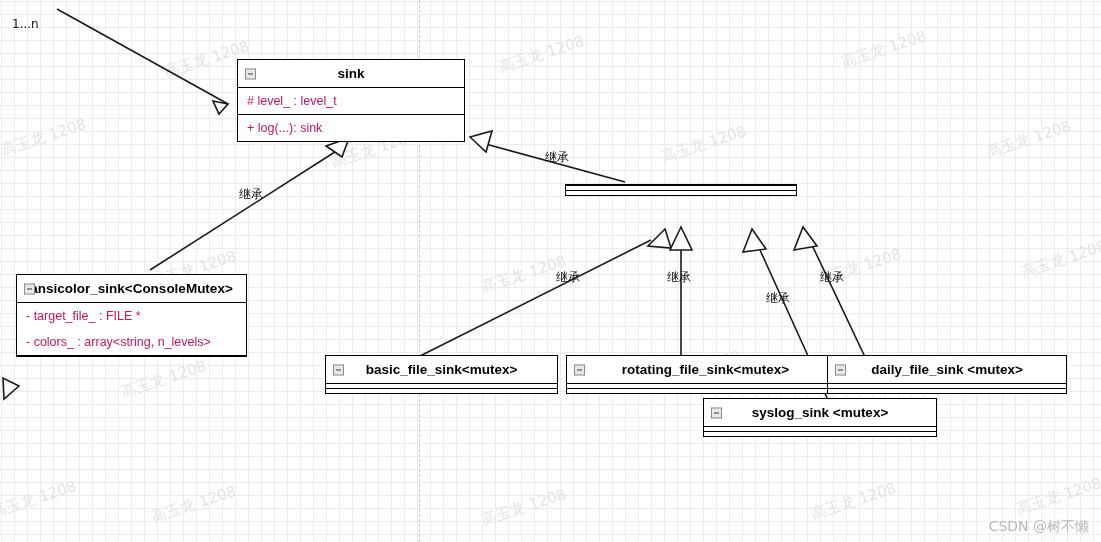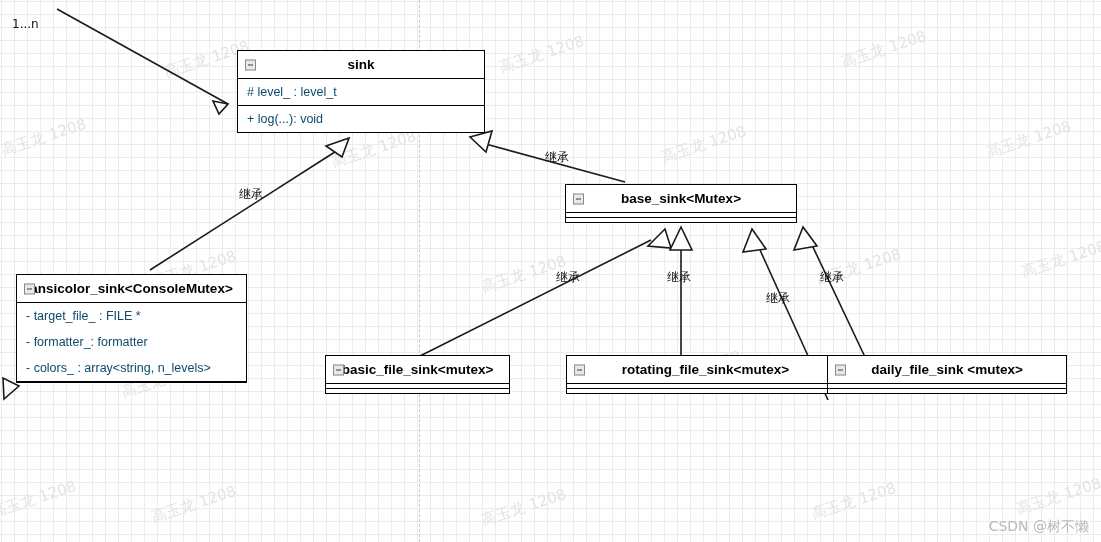--- a/index.html
+++ b/index.html
@@ -78,21 +78,21 @@
     right: 2px;
     top: 4px;
     height: 1px;
     background: #3a3a3a;
   }
   .sep {
     border-top: 1.6px solid #000000;
   }
   .uml .row {
     font-size: 12.5px;
-    color: #0c4a6e;
+    color: #be185d;
     padding: 6px 0 6px 9px;
     white-space: nowrap;
   }
   .thinrow {
     height: 4px;
   }
   .thinrow2 {
     height: 4px;
   }
 
@@ -187,55 +187,50 @@
 
   <div class="mlabel" style="left:12px; top:17px;">1...n</div>
 
   <div class="elabel" style="left:239px; top:186px;">继承</div>
   <div class="elabel" style="left:545px; top:149px;">继承</div>
   <div class="elabel" style="left:556px; top:269px;">继承</div>
   <div class="elabel" style="left:667px; top:269px;">继承</div>
   <div class="elabel" style="left:766px; top:290px;">继承</div>
   <div class="elabel" style="left:820px; top:269px;">继承</div>
 
-  <div class="uml" style="left:237px; top:50px; width:248px;">
+  <div class="uml" style="left:237px; top:59px; width:228px;">
     <div class="title">
       <span class="minus-box"></span>
       <span>sink</span>
     </div>
     <div class="sep"></div>
     <div class="row"># level_ : level_t</div>
     <div class="sep"></div>
-    <div class="row">+ log(...): void</div>
+    <div class="row">+ log(...): sink</div>
   </div>
 
   <div class="uml" style="left:565px; top:184px; width:232px;">
-    <div class="title">
-      <span class="minus-box"></span>
-      <span>base_sink&lt;Mutex&gt;</span>
-    </div>
     <div class="sep"></div>
     <div class="thinrow"></div>
     <div class="sep"></div>
     <div class="thinrow2"></div>
   </div>
 
   <div class="uml" style="left:16px; top:274px; width:231px;">
     <div class="title">
       <span class="minus-box"></span>
       <span>ansicolor_sink&lt;ConsoleMutex&gt;</span>
     </div>
     <div class="sep"></div>
     <div class="row">- target_file_ : FILE *</div>
-    <div class="row">- formatter_: formatter</div>
     <div class="row">- colors_ : array&lt;string, n_levels&gt;</div>
     <div class="sep"></div>
   </div>
 
-  <div class="uml" style="left:325px; top:355px; width:185px;">
+  <div class="uml" style="left:325px; top:355px; width:233px;">
     <div class="title">
       <span class="minus-box"></span>
       <span>basic_file_sink&lt;mutex&gt;</span>
     </div>
     <div class="sep"></div>
     <div class="thinrow"></div>
     <div class="sep"></div>
     <div class="thinrow2"></div>
   </div>
 
@@ -254,16 +249,26 @@
     <div class="title">
       <span class="minus-box"></span>
       <span>daily_file_sink &lt;mutex&gt;</span>
     </div>
     <div class="sep"></div>
     <div class="thinrow"></div>
     <div class="sep"></div>
     <div class="thinrow2"></div>
   </div>
 
+  <div class="uml" style="left:703px; top:398px; width:234px;">
+    <div class="title">
+      <span class="minus-box"></span>
+      <span>syslog_sink &lt;mutex&gt;</span>
+    </div>
+    <div class="sep"></div>
+    <div class="thinrow"></div>
+    <div class="sep"></div>
+    <div class="thinrow2"></div>
+  </div>
 
   <div class="credit">CSDN @树不懒</div>
 
 </div>
 
 </body></html>

